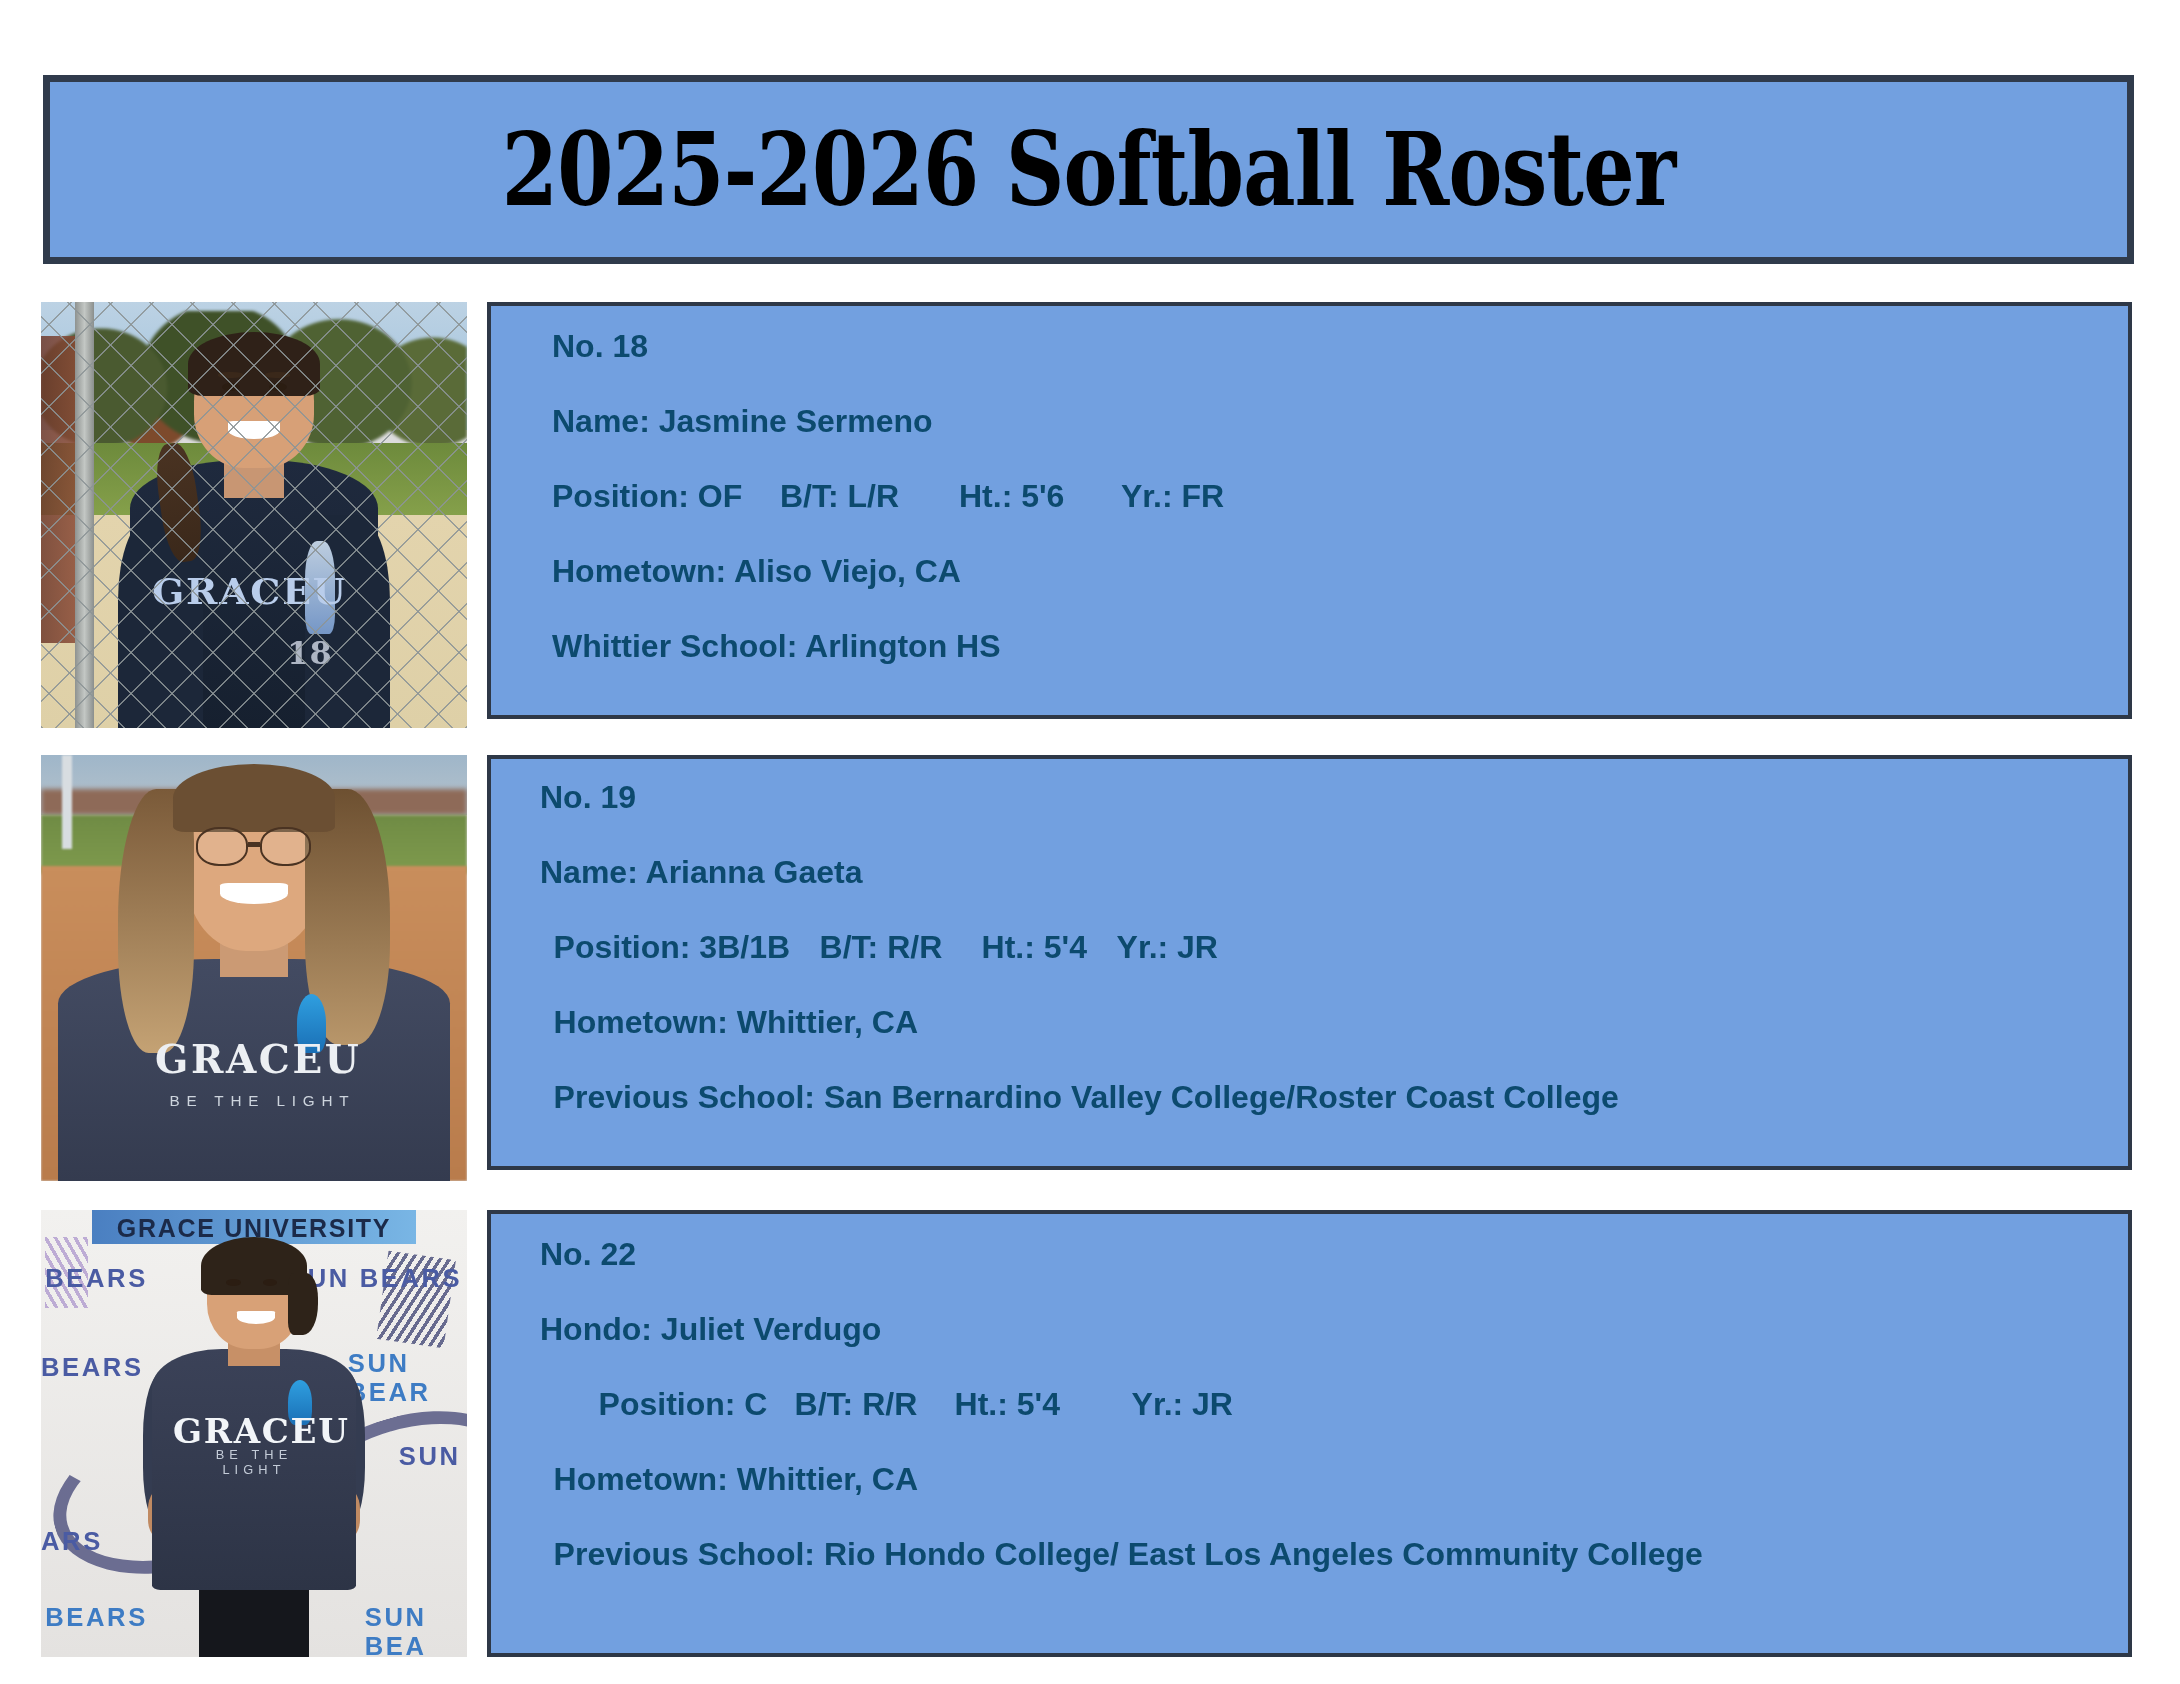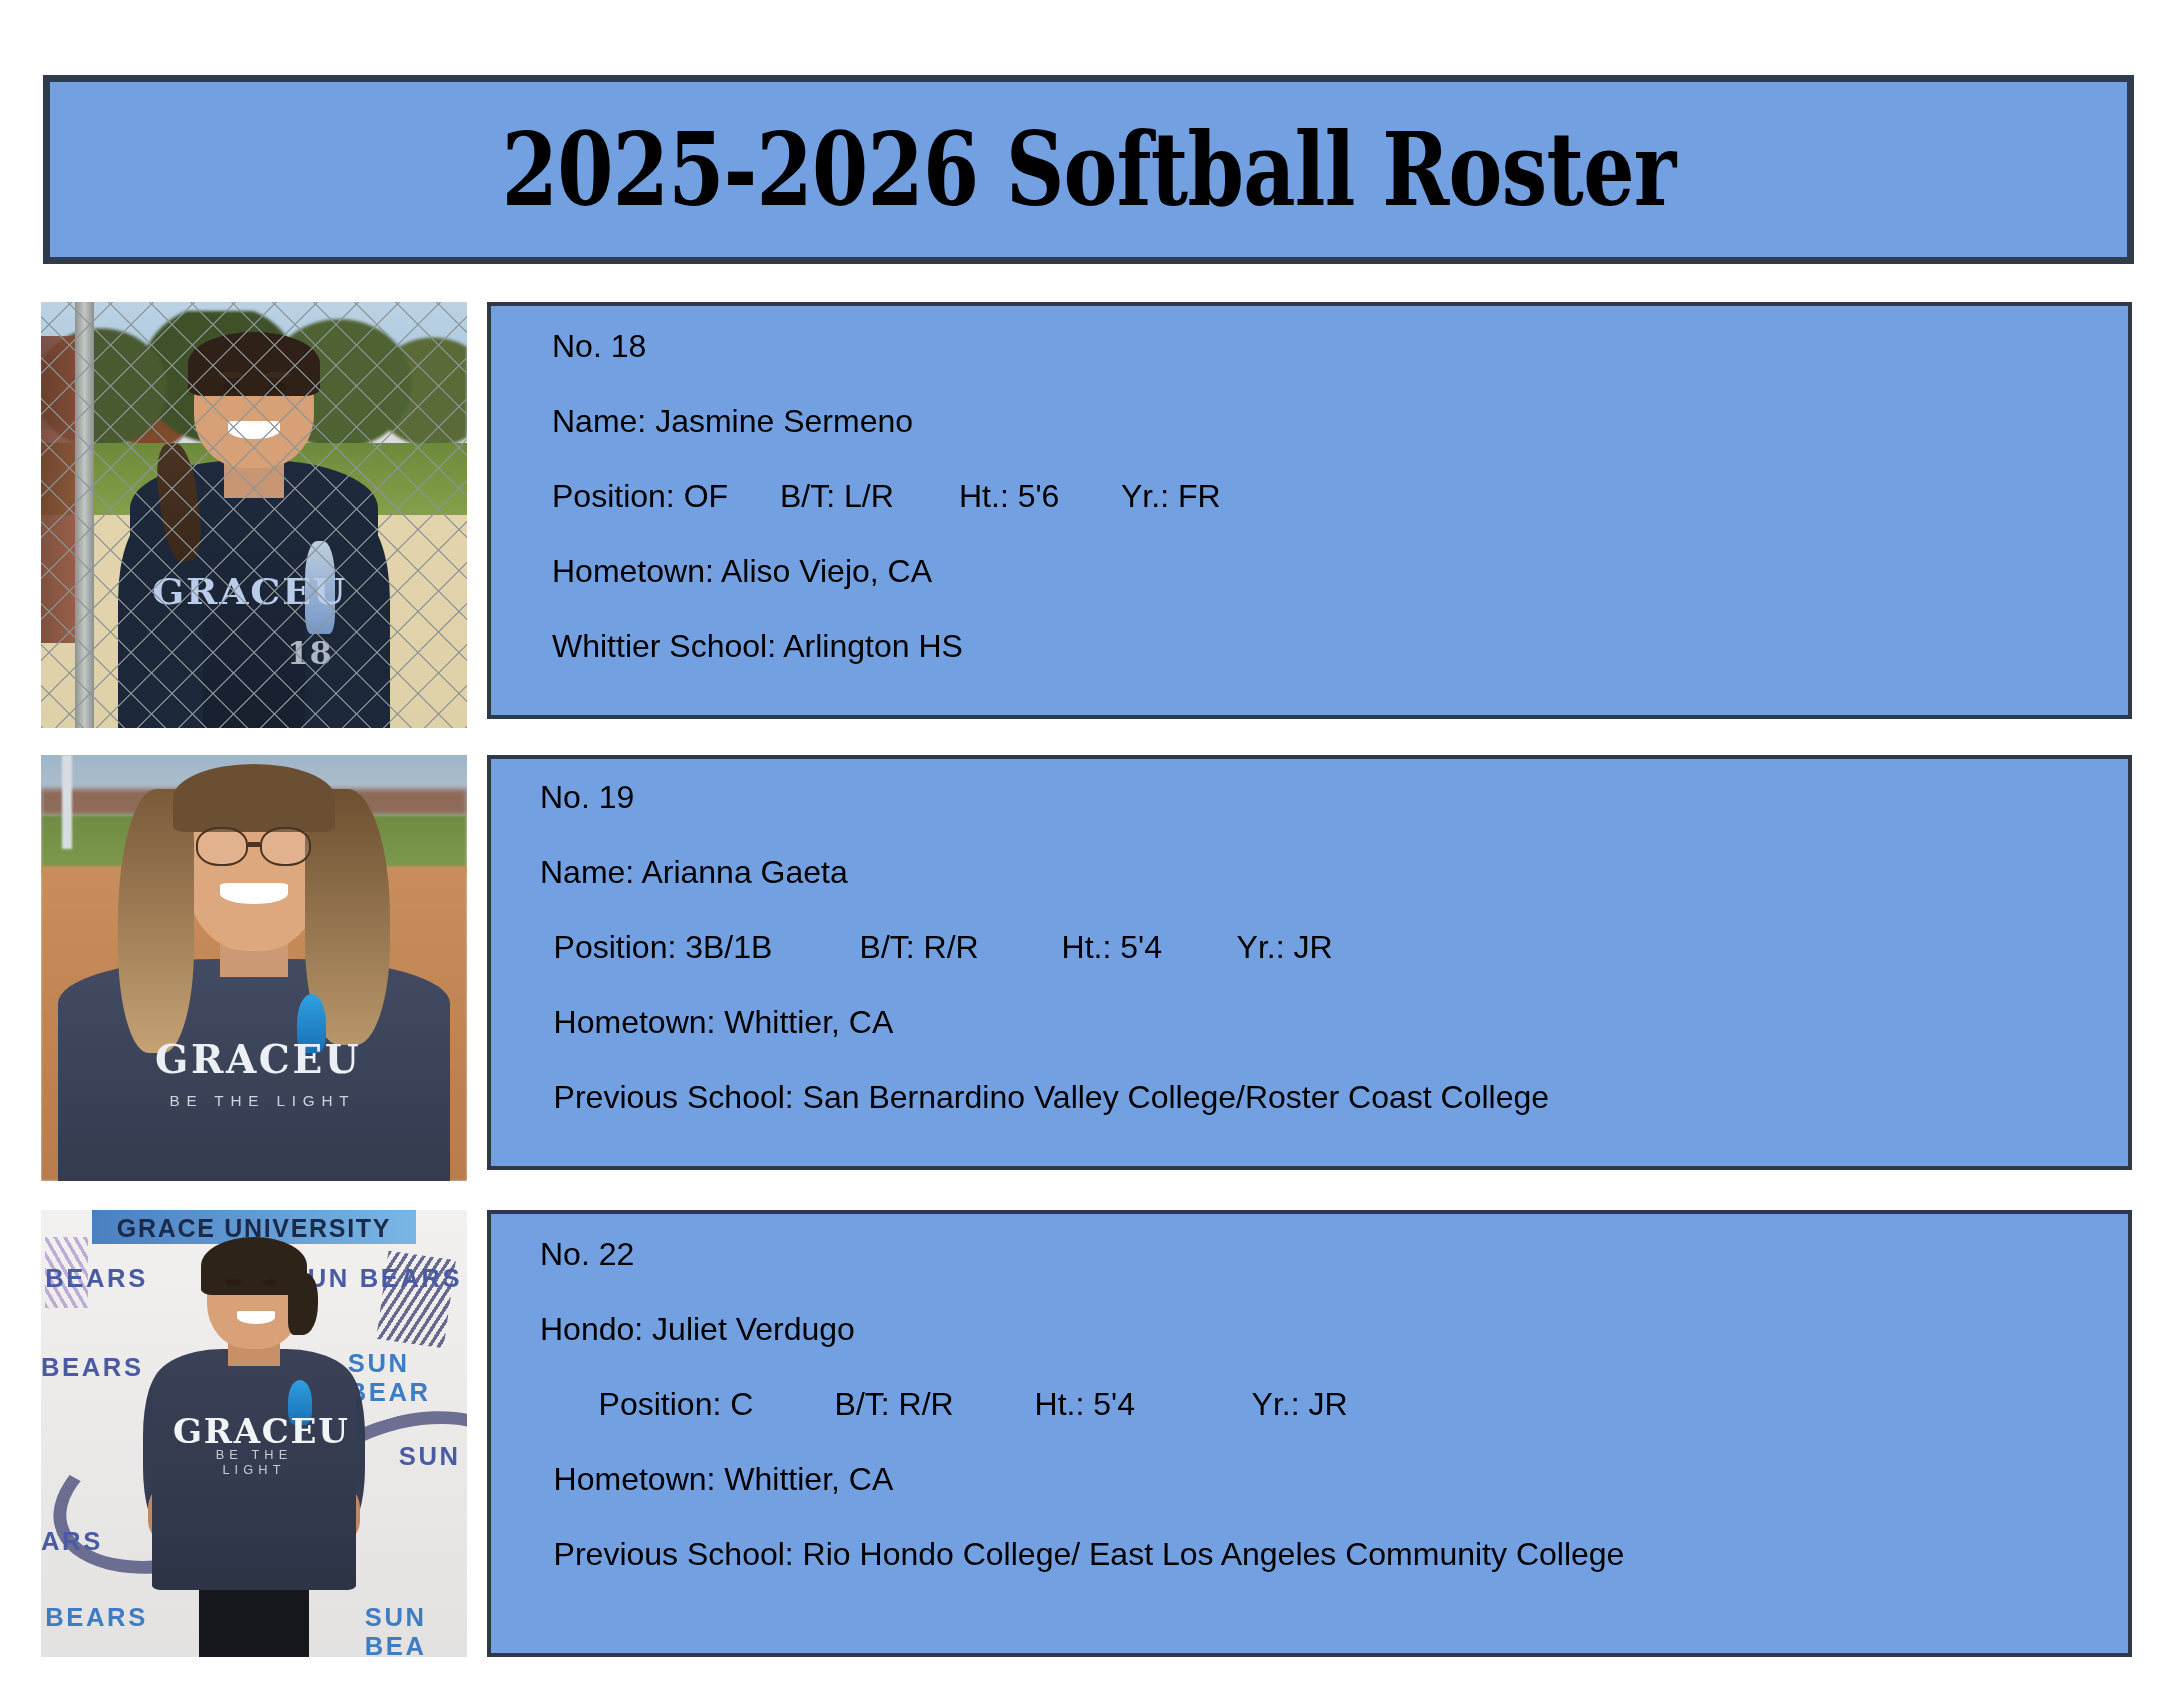--- a/index.html
+++ b/index.html
@@ -49,30 +49,30 @@
     position:absolute; left:487px;
     width:1645px;
     background:#72A0E0;
     border:4.3px solid #2E3847;
   }
   .card-1 { height:417px; padding:24px 0 0 61px; }
   .card-2 { height:415px; padding:22px 0 0 49px; }
   .card-3 { height:447px; padding:24px 0 0 49px; }
 
   .line {
-    color:#000000;
+    color:#0c4a6e;
     font-size:32px;
-    font-weight:normal;
+    font-weight:bold;
     line-height:1;
     white-space:nowrap;
   }
   .card-1 .line { margin-bottom:43px; }
   .card-2 .line { margin-bottom:43px; }
   .card-3 .line { margin-bottom:43px; }
-  .indent { padding-left:13.6px;gap:40px; }
+  .indent { padding-left:13.6px; }
 
   .stats { display:flex; }
   .stats .seg { display:inline-block; }
   .card-1 .seg-pos { width:228px; }
   .card-1 .seg-bt  { width:179px; }
   .card-1 .seg-ht  { width:162px; }
   .card-2 .seg-pos { width:266px; }
   .card-2 .seg-bt  { width:162px; }
   .card-2 .seg-ht  { width:135px; }
   .card-3 .seg-pos { width:196px;margin-left:45px; }

